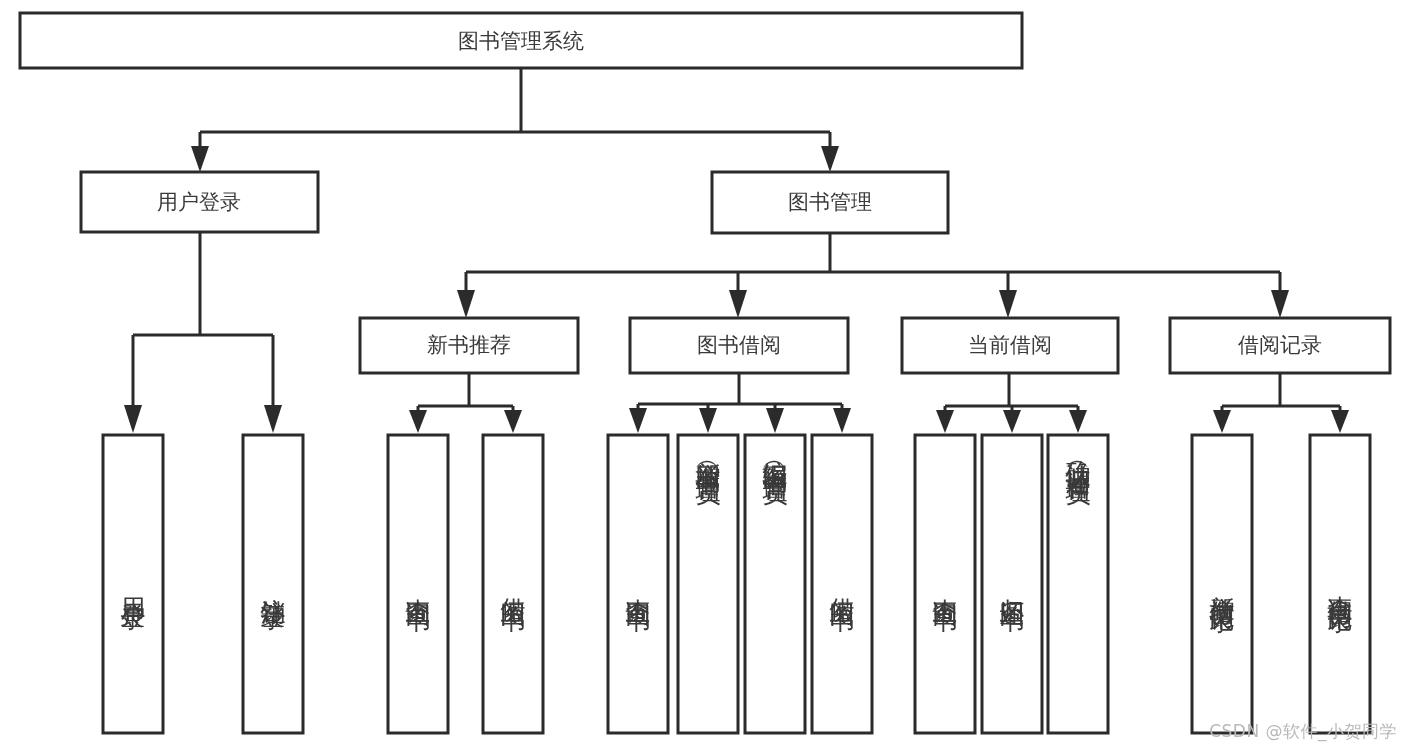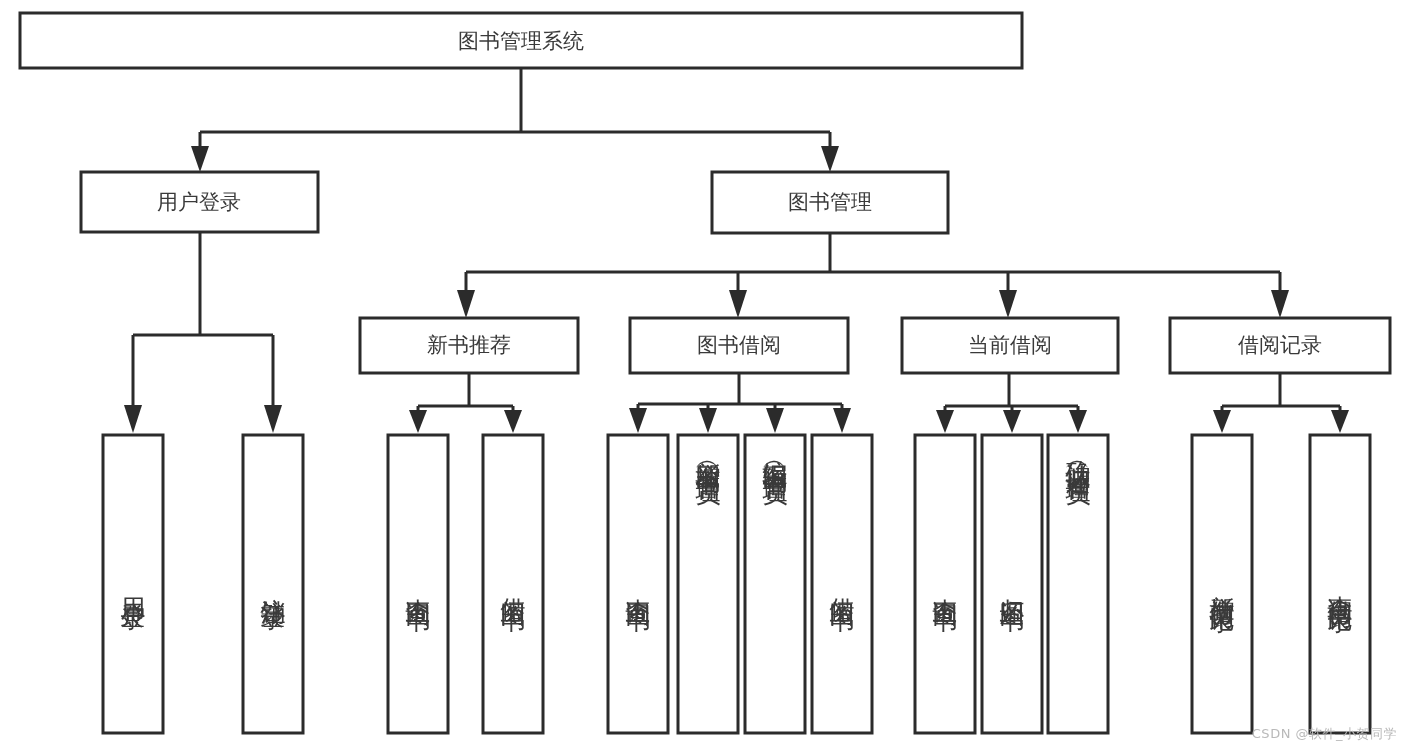--- a/index.html
+++ b/index.html
@@ -62,21 +62,21 @@
     letter-spacing: 3px;
     color: #3a3a3a;
     white-space: nowrap;
     text-align: center;
   }
   .watermark {
     position: absolute;
     right: 8px;
     bottom: 4px;
     font-family: "DejaVu Sans", "Liberation Sans", sans-serif;
-    font-size: 13px;
+    font-size: 17px;
     color: #b9b9b9;
     white-space: nowrap;
     letter-spacing: 0.5px;
   }
 </style>
 </head>
 <body>
 
 <div id="diagram-root">
 

